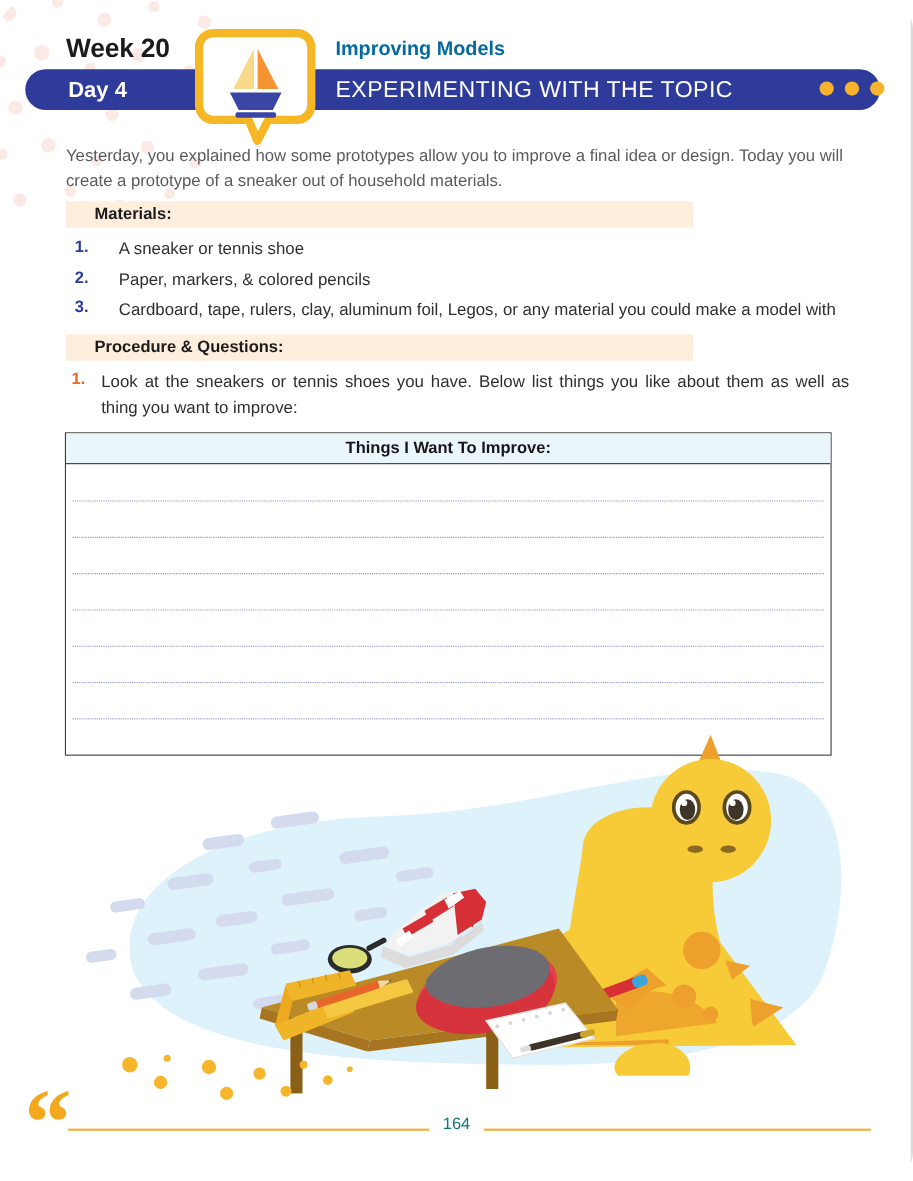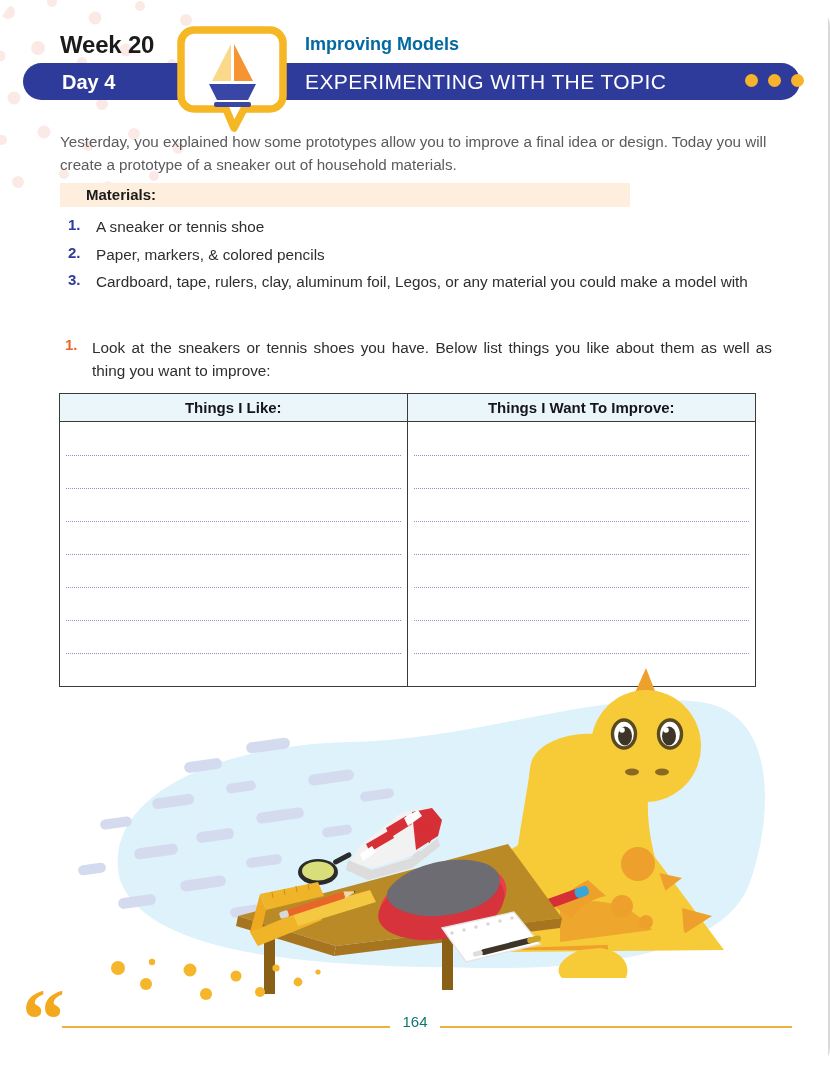--- a/index.html
+++ b/index.html
@@ -88,20 +88,21 @@
   
   .mat-list { position:absolute; left:60px; top:216px; width:712px; }
   .mat-item { position:relative; padding-left:36px; margin-bottom:5px; }
   .mat-item .num {
     position:absolute; left:8px; top:0;
     font-size:15px; font-weight:bold; color:#2e3b9a;
   }
   .mat-item .txt {
     font-size:15.3px; color:#2e2e30; line-height:1.48;
     display:block;
+    margin-left:12px;
   }
 
   .proc-list { position:absolute; left:60px; top:336px; width:712px; }
   .proc-item { position:relative; padding-left:32px; }
   .proc-item .num {
     position:absolute; left:5px; top:0;
     font-size:15px; font-weight:bold; color:#e8662a;
   }
   .proc-item .txt {
     font-size:15.3px; color:#2e2e30; line-height:1.52;
@@ -233,41 +234,32 @@
     <div class="mat-item">
       <span class="num">2.</span>
       <span class="txt">Paper, markers, &amp; colored pencils</span>
     </div>
     <div class="mat-item">
       <span class="num">3.</span>
       <span class="txt">Cardboard, tape, rulers, clay, aluminum foil, Legos, or any material you could make a model with</span>
     </div>
   </div>
 
+  <div class="sec-head" id="procedure-head">
+    <span>Procedure &amp; Questions:</span>
+  </div>
 
   <div class="proc-list">
     <div class="proc-item">
       <span class="num">1.</span>
       <span class="txt">Look at the sneakers or tennis shoes you have. Below list things you like about them as well as thing you want to improve:</span>
     </div>
   </div>
 
   <div class="tbl">
-    <div class="tbl-col left">
-      <div class="tbl-hd">Things I Like:</div>
-      <div class="tbl-lines">
-        <div class="wline" style="top:33px"></div>
-        <div class="wline" style="top:66px"></div>
-        <div class="wline" style="top:99px"></div>
-        <div class="wline" style="top:132px"></div>
-        <div class="wline" style="top:165px"></div>
-        <div class="wline" style="top:198px"></div>
-        <div class="wline" style="top:231px"></div>
-      </div>
-    </div>
     <div class="tbl-col">
       <div class="tbl-hd">Things I Want To Improve:</div>
       <div class="tbl-lines">
         <div class="wline" style="top:33px"></div>
         <div class="wline" style="top:66px"></div>
         <div class="wline" style="top:99px"></div>
         <div class="wline" style="top:132px"></div>
         <div class="wline" style="top:165px"></div>
         <div class="wline" style="top:198px"></div>
         <div class="wline" style="top:231px"></div>

